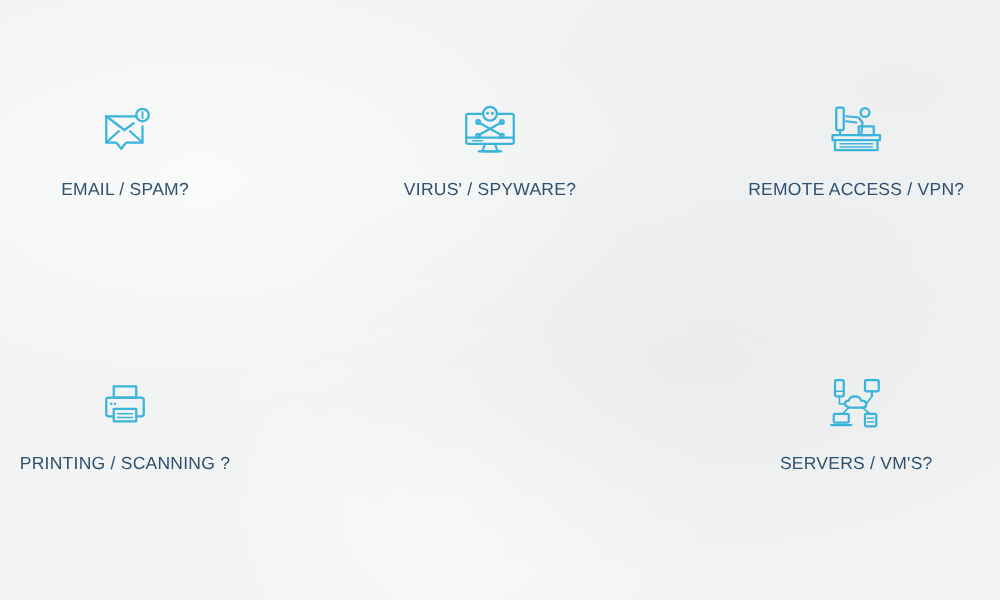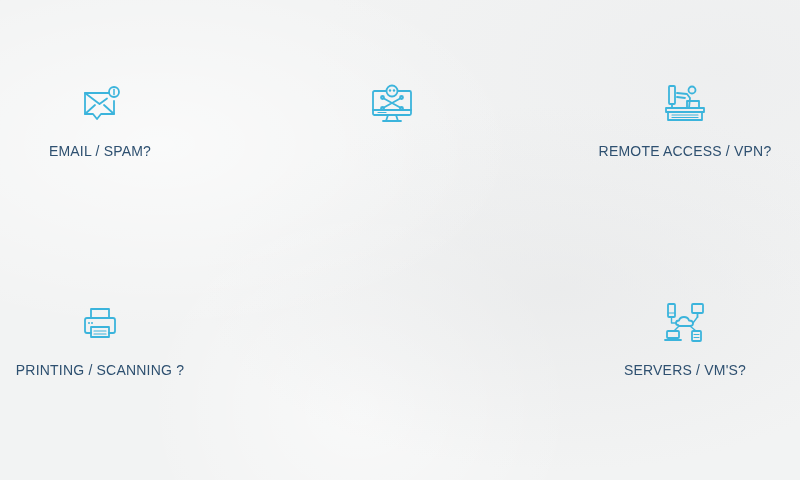--- a/index.html
+++ b/index.html
@@ -93,20 +93,21 @@
         <circle class="stroke" cx="22" cy="7" r="5.5" style="fill:#f2f3f3"></circle>
         <circle class="fillc" cx="20" cy="6.5" r="1.2"></circle>
         <circle class="fillc" cx="24" cy="6.5" r="1.2"></circle>
         <path class="stroke" d="M13 14 L31 24 M31 14 L13 24"></path>
         <circle class="stroke" cx="12.5" cy="13.5" r="1.5"></circle>
         <circle class="stroke" cx="31.5" cy="13.5" r="1.5"></circle>
         <circle class="stroke" cx="12.5" cy="24.5" r="1.5"></circle>
         <circle class="stroke" cx="31.5" cy="24.5" r="1.5"></circle>
       </svg>
     </span>
+    <span class="label">VIRUS' / SPYWARE?</span>
   </div>
 
   <div class="service c3 r1">
     <span class="icon">
       <svg viewBox="0 0 44 40">
         <rect class="stroke" x="6" y="2" width="6" height="18" rx="1"></rect>
         <path class="stroke" d="M9 20 V24"></path>
         <circle class="stroke" cx="29" cy="6" r="3.5"></circle>
         <path class="stroke" d="M14 9 L24 10 L27 14 L26 24"></path>
         <path class="stroke" d="M14 13 L22 14"></path>

